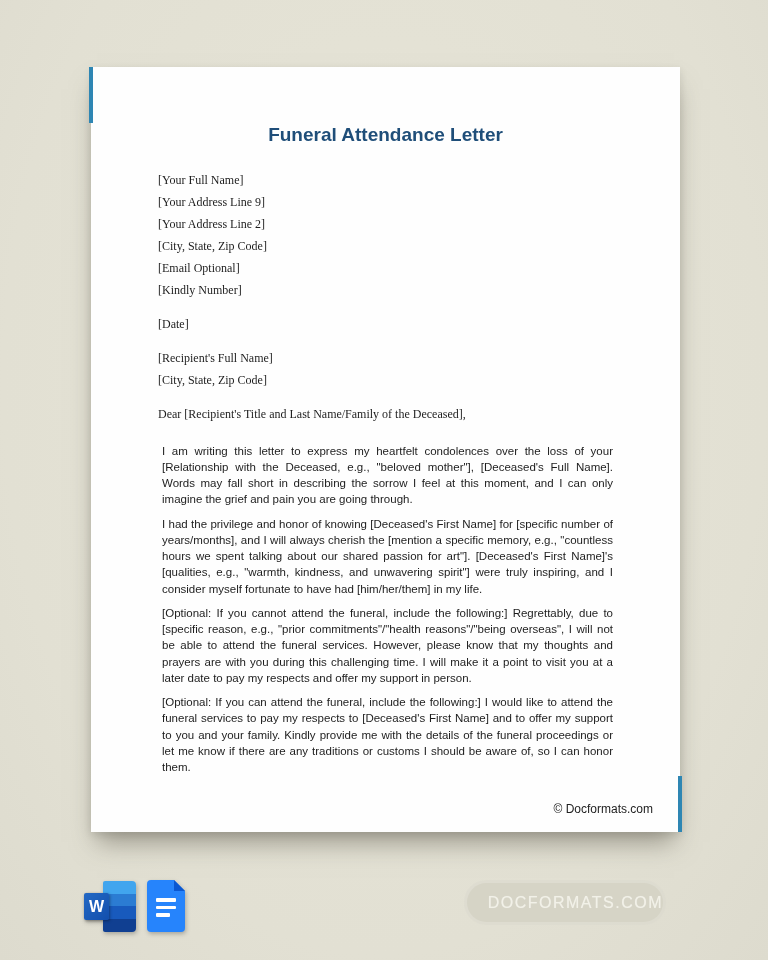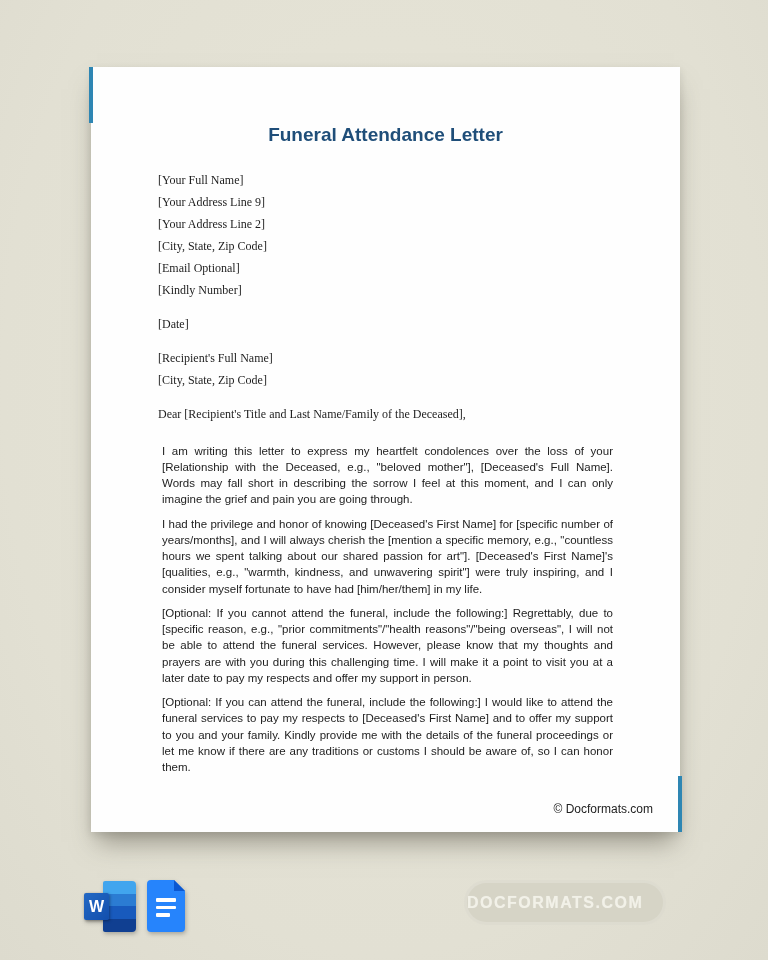--- a/index.html
+++ b/index.html
@@ -123,23 +123,23 @@
   }
   .gdocs-line.short { width: 70%; }
 
   .badge-pill {
     position: absolute;
     left: 467px; top: 883px;
     width: 196px; height: 39px;
     border-radius: 20px;
     background: #d6d4c6;
     box-shadow: 0 0 0 3px rgba(218,216,206,0.55);
-    display: flex; align-items: center; justify-content: flex-start;
+    display: flex; align-items: center; justify-content: flex-end;
     color: #f2f1e8;
-    font-weight: bold;
+    font-weight: normal;
     font-size: 16px;
     letter-spacing: 1.5px;
     cursor: pointer;
     text-shadow: 0 0 1px rgba(255,255,255,0.4);
   }
 </style>
 </head>
 <body>
 
 <div class="paper">

